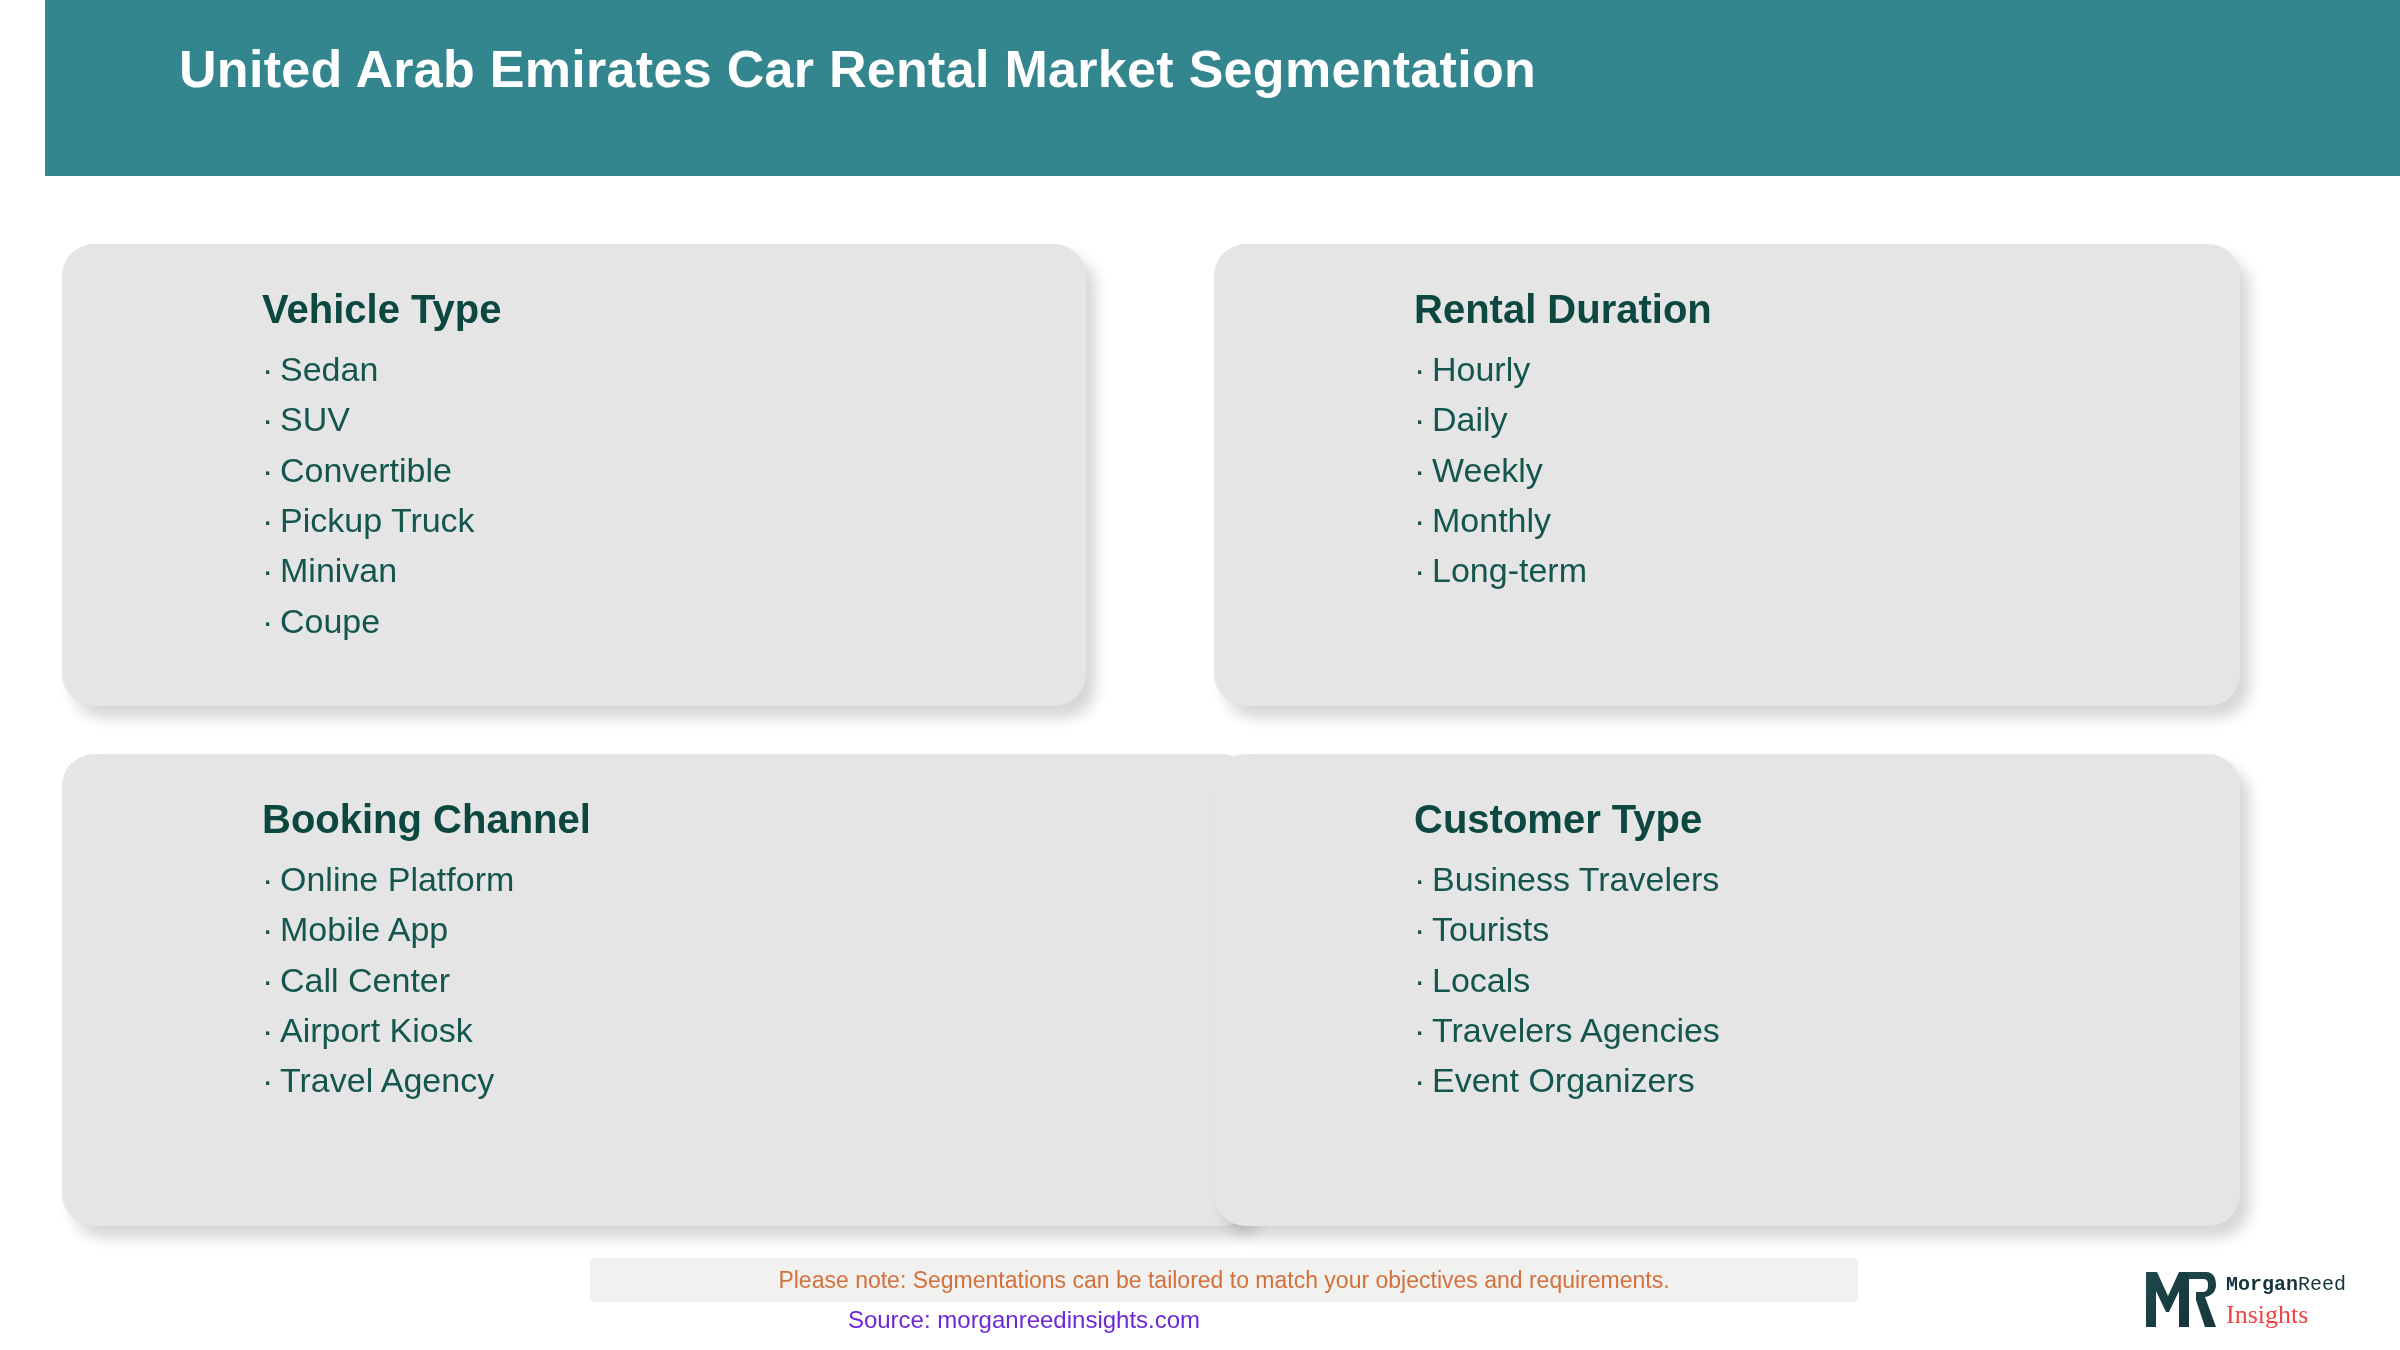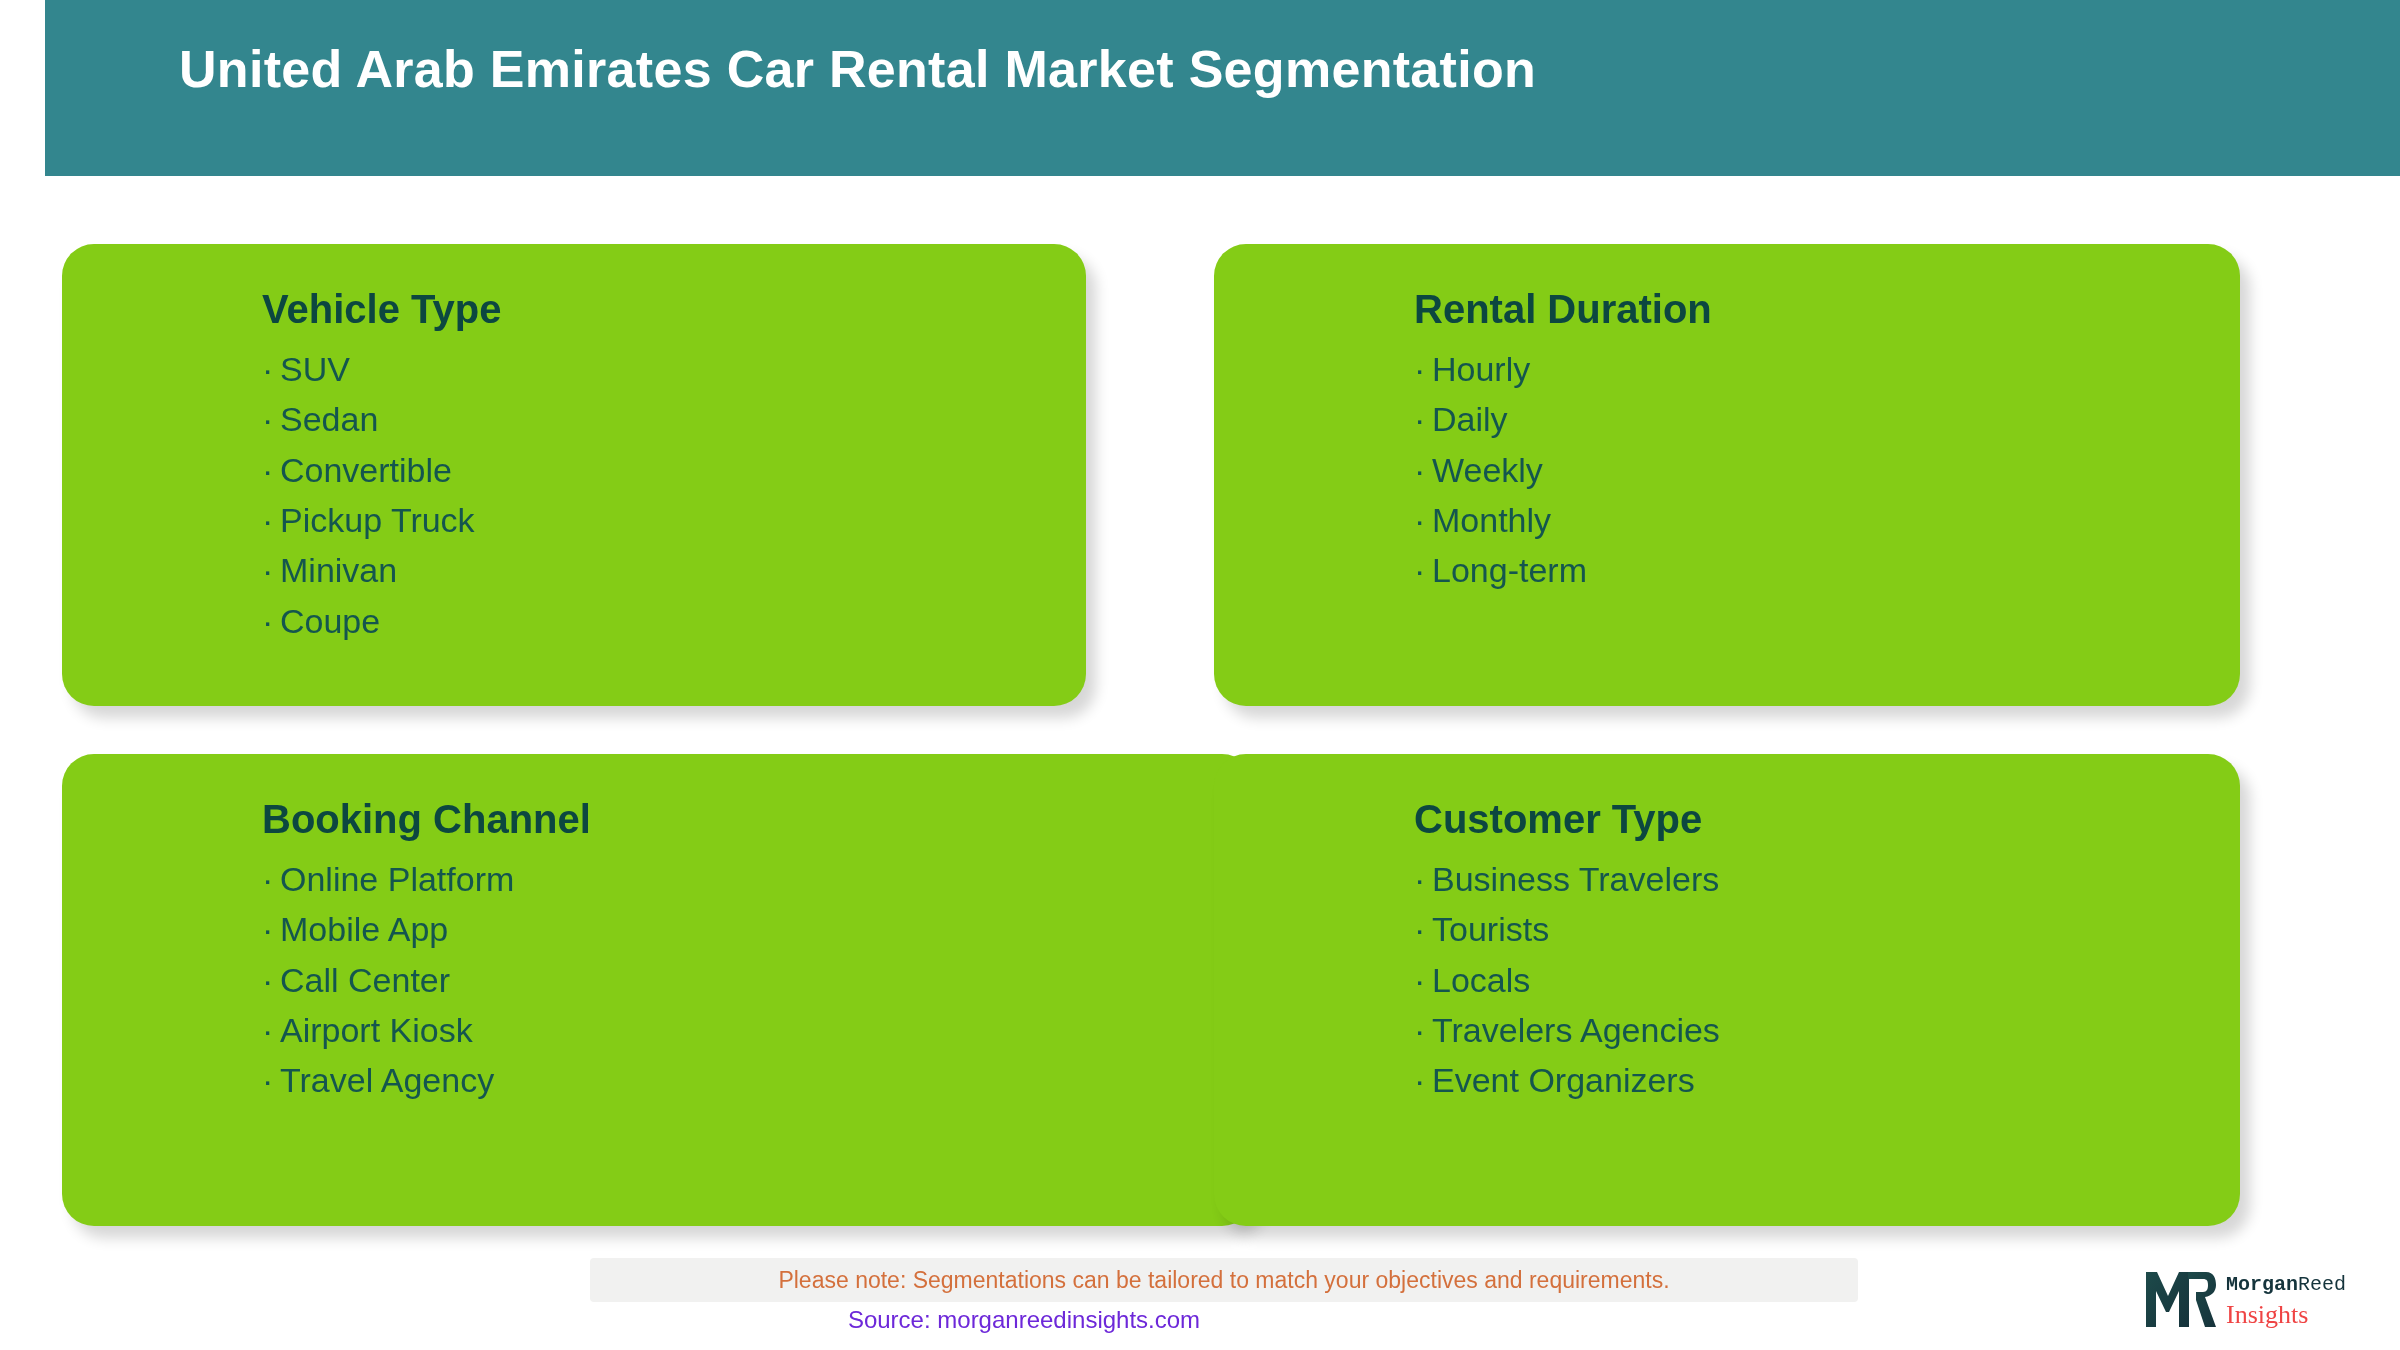--- a/index.html
+++ b/index.html
@@ -41,21 +41,21 @@
   
   .cards {
     position: absolute;
     left: 0;
     top: 176px;
     width: 2400px;
     height: 1000px;
   }
   .card {
     position: absolute;
-    background: #84cc16;
+    background: #e5e5e5;
     border-radius: 32px;
     box-shadow: 10px 12px 14px rgba(0,0,0,0.16);
     box-sizing: border-box;
     padding: 0;
     overflow: hidden;
   }
   .card-0 { left: 62px;   top: 68px;  width: 1024px; height: 462px; }
   .card-1 { left: 1214px; top: 68px;  width: 1026px; height: 462px; }
   .card-2 { left: 62px;   top: 578px; width: 1192px; height: 472px; }
   .card-3 { left: 1214px; top: 578px; width: 1026px; height: 472px; }
@@ -171,22 +171,22 @@
 <div class="header">
   <div class="header-title">United Arab Emirates Car Rental Market Segmentation</div>
 </div>
 
 <div class="cards">
 
   <div class="card card-0">
     <div class="card-inner">
       <div class="card-title">Vehicle Type</div>
       <ul class="card-list">
+        <li><span class="bullet-dot">·</span><span>Sedan</span></li>
         <li><span class="bullet-dot">·</span><span>SUV</span></li>
-        <li><span class="bullet-dot">·</span><span>Sedan</span></li>
         <li><span class="bullet-dot">·</span><span>Convertible</span></li>
         <li><span class="bullet-dot">·</span><span>Pickup Truck</span></li>
         <li><span class="bullet-dot">·</span><span>Minivan</span></li>
         <li><span class="bullet-dot">·</span><span>Coupe</span></li>
       </ul>
     </div>
   </div>
 
   <div class="card card-1">
     <div class="card-inner">

